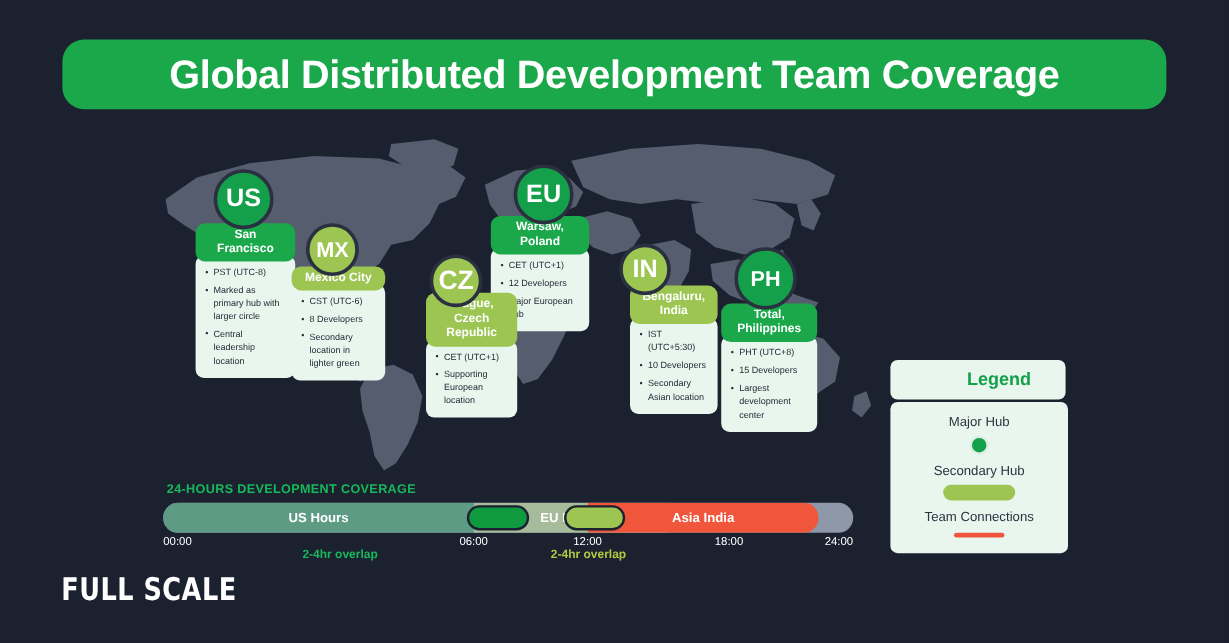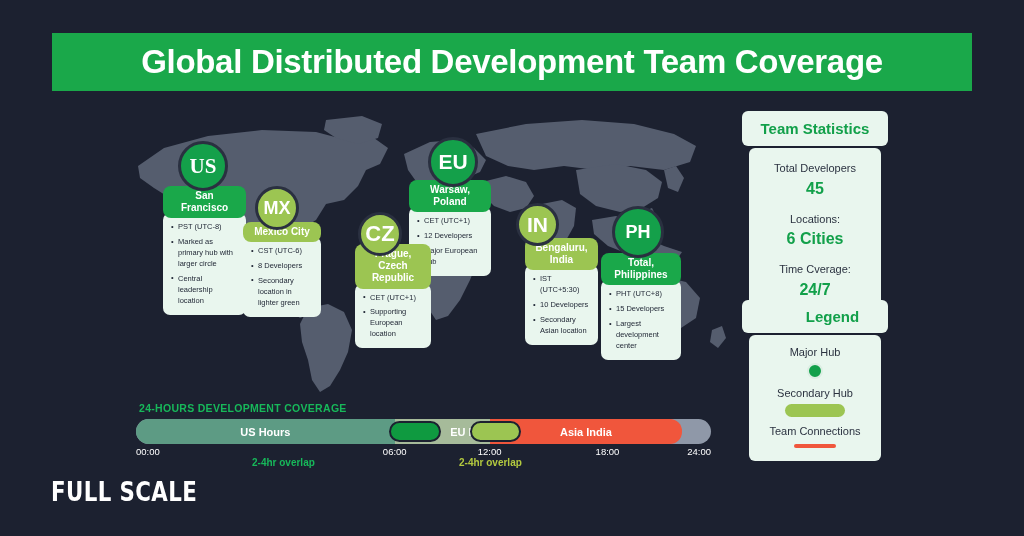--- a/index.html
+++ b/index.html
@@ -7,21 +7,21 @@
     width: 1024px; height: 536px;
     background: #1c2130;
     font-family: "Liberation Sans", sans-serif;
     overflow: hidden;
   }
   #stage { position: relative; width: 1024px; height: 536px; background: #1c2130; }
 
   
   .title-bar {
     position: absolute; left: 52px; top: 33px; width: 920px; height: 58px;
-    background: #1aa84a; border-radius: 0;
+    background: #1aa84a; border-radius: 18px;
     display: flex; align-items: center; justify-content: center;
   }
   .title-bar span {
     color: #ffffff; font-size: 33px; font-weight: bold; letter-spacing: -0.3px;
     white-space: nowrap;
   }
 
   
   .map-wrap { position: absolute; left: 130px; top: 108px; width: 600px; height: 285px; }
   .map-wrap svg { width: 100%; height: 100%; display: block; }
@@ -175,21 +175,21 @@
 
         <path d="M534,62 L546,58 L554,70 L548,84 L538,80 Z"></path>
 
         <path d="M500,176 L530,168 L556,174 L570,190 L566,210 L548,222 L524,224 L506,214 L496,196 Z"></path>
 
         <path d="M582,222 L592,218 L596,230 L588,240 L580,234 Z"></path>
       </g>
     </svg>
   </div>
 
-  <div class="pin major" style="left:178px; top:141px; width:50px; height:50px; font-size:21px;font-family:Liberation Serif, serif;">
+  <div class="pin major" style="left:178px; top:141px; width:50px; height:50px; font-size:21px;">
     <span>US</span>
   </div>
   <div class="pin minor" style="left:255px; top:186px; width:44px; height:44px; font-size:18px;">
     <span>MX</span>
   </div>
   <div class="pin major" style="left:428px; top:137px; width:50px; height:50px; font-size:21px;">
     <span>EU</span>
   </div>
   <div class="pin minor" style="left:358px; top:212px; width:44px; height:44px; font-size:22px;">
     <span>CZ</span>
@@ -271,45 +271,26 @@
     </div>
     <div class="loc-body">
       <ul>
         <li>PHT (UTC+8)</li>
         <li>15 Developers</li>
         <li>Largest development center</li>
       </ul>
     </div>
   </div>
 
-  <div class="panel" style="left:742px; top:111px; width:146px;">
-    <div class="panel-head">
-      <span>Team Statistics</span>
-    </div>
-    <div class="panel-body" style="width:132px; padding:12px 8px 14px;">
-      <div class="stat-row" style="margin-bottom:11px;">
-        <div class="stat-label">Total Developers</div>
-        <div class="stat-value">45</div>
-      </div>
-      <div class="stat-row" style="margin-bottom:11px;">
-        <div class="stat-label">Locations:</div>
-        <div class="stat-value">6 Cities</div>
-      </div>
-      <div class="stat-row">
-        <div class="stat-label">Time Cverage:</div>
-        <div class="stat-value">24/7</div>
-      </div>
-    </div>
-  </div>
 
   <div class="panel" style="left:742px; top:300px; width:146px;">
     <div class="panel-head" style="height:33px;padding-left:35px;">
       <span>Legend</span>
     </div>
-    <div class="panel-body" style="width:132px; padding:11px 8px 13px;">
+    <div class="panel-body" style="width:148px; padding:11px 8px 13px;">
       <div class="legend-row">
         <div class="legend-label">Major Hub</div>
         <div class="legend-dot"></div>
       </div>
       <div class="legend-row">
         <div class="legend-label">Secondary Hub</div>
         <div class="legend-pill"></div>
       </div>
       <div class="legend-row">
         <div class="legend-label">Team Connections</div>

